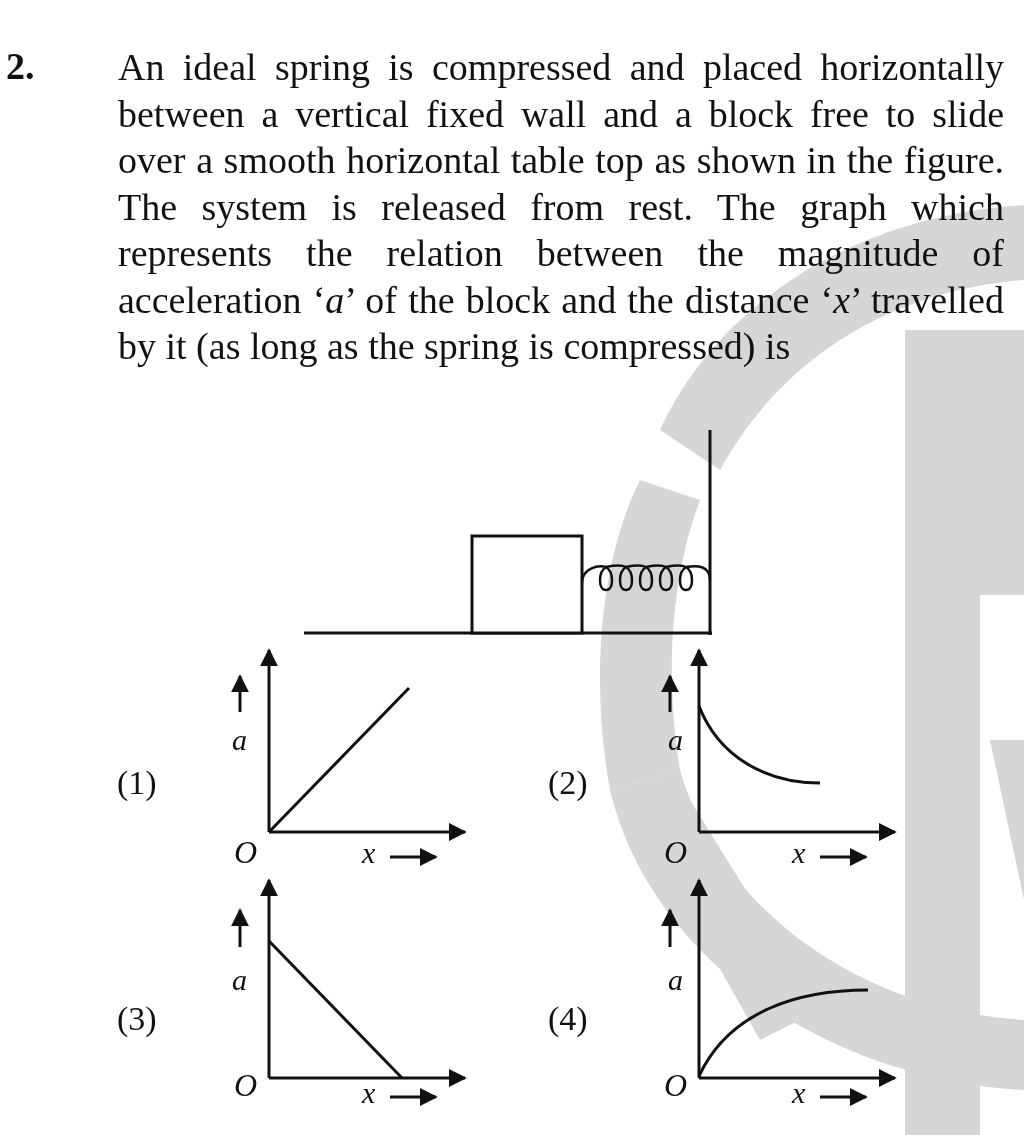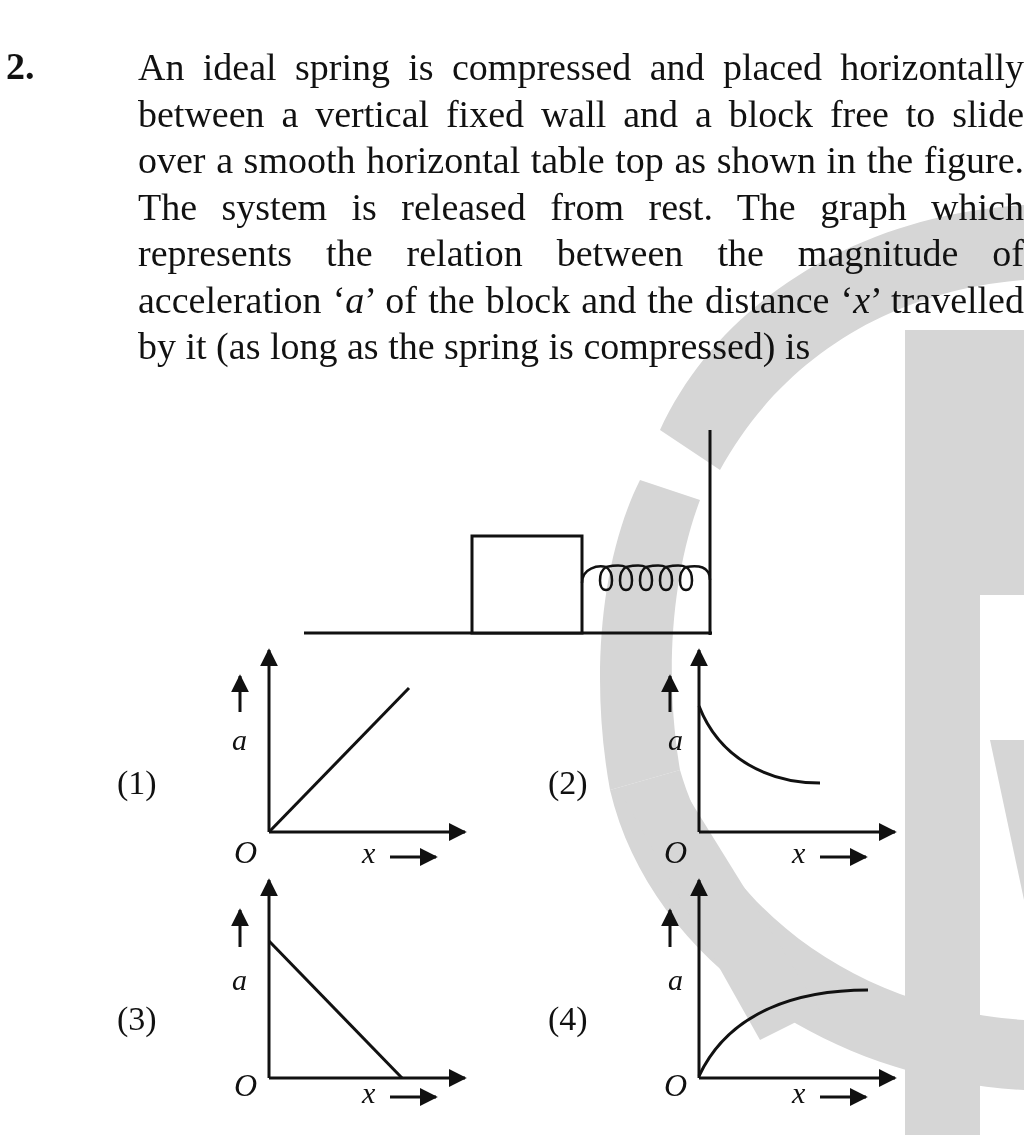--- a/index.html
+++ b/index.html
@@ -1,19 +1,19 @@
 <!DOCTYPE html>
 <html><head>
 <meta charset="utf-8">
 <style>
   html, body { margin: 0; padding: 0; background: #ffffff; }
   body { width: 1024px; height: 1135px; position: relative; overflow: hidden; font-family: "Liberation Serif", "DejaVu Serif", serif; color: #111; }
   .watermark { position: absolute; left: 0; top: 0; width: 1024px; height: 1135px; z-index: 0; pointer-events: none; }
   .qnum { position: absolute; left: 6px; top: 44px; font-size: 38px; font-weight: bold; z-index: 2; }
-  .qtext { position: absolute; left: 118px; top: 44px; width: 886px; font-size: 38px; line-height: 46.5px; text-align: justify; text-align-last: left; z-index: 2; margin-left: 20px; }
+  .qtext { position: absolute; left: 118px; top: 44px; width: 886px; font-size: 38px; line-height: 46.5px; text-align: justify; text-align-last: left; z-index: 2; }
   .qtext i { font-style: italic; }
   .figure { position: absolute; left: 0; top: 0; width: 1024px; height: 1135px; z-index: 3; }
   .opt-label { position: absolute; font-size: 34px; z-index: 4; }
   .svgtext { font-family: "Liberation Serif", "DejaVu Serif", serif; }
 </style>
 </head>
 <body>
 
 <svg class="watermark" viewBox="0 0 1024 1135">
   <g fill="#d6d6d6">

